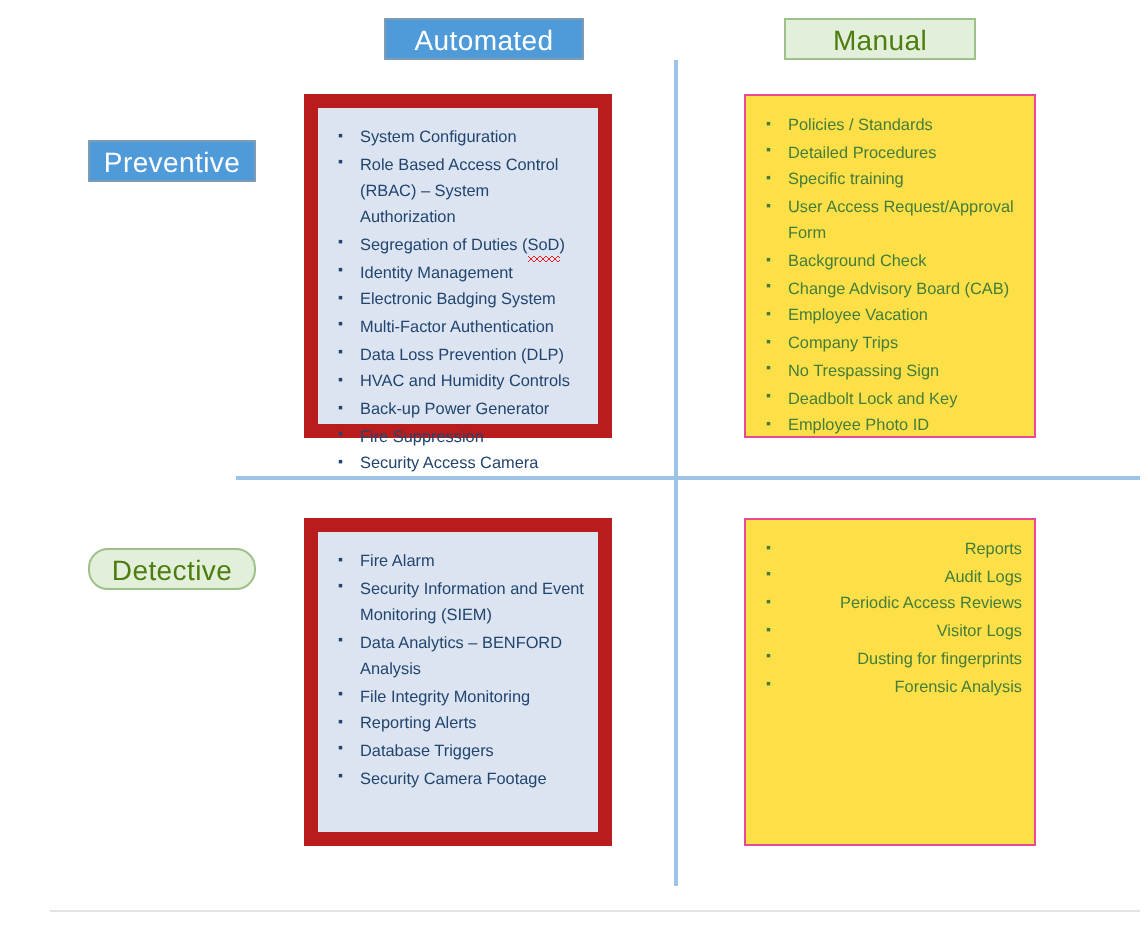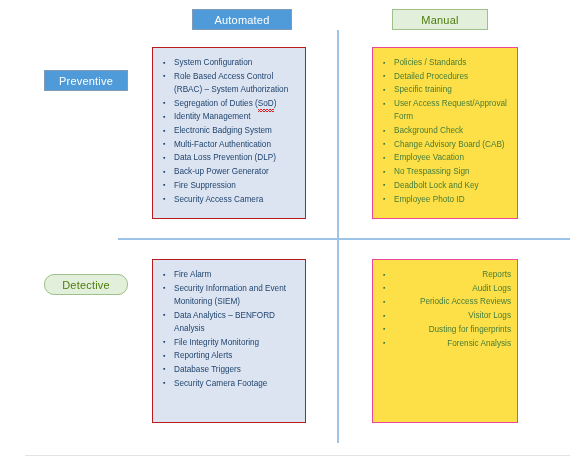--- a/index.html
+++ b/index.html
@@ -47,21 +47,21 @@
     background: #e3e3e3;
   }
 
   
   .hdr {
     position: absolute;
     box-sizing: border-box;
     display: flex;
     align-items: center;
     justify-content: center;
-    font-size: 11px;
+    font-size: 14px;
     letter-spacing: 0.2px;
     white-space: nowrap;
   }
   .hdr-blue {
     background: #4f9bd9;
     border: 1px solid #7f9bb5;
     color: #ffffff;
   }
   .hdr-green {
     background: #e2efda;
@@ -75,21 +75,21 @@
   #lbl-detective { left: 44px;  top: 274px;width: 84px;  height: 21px; border-radius: 10px; }
 
   
   .qbox {
     position: absolute;
     box-sizing: border-box;
     padding: 8px 6px 6px 8px;
   }
   .qbox-blue {
     background: #dce4f2;
-    border: 1px solid #b91c1c;
+    border: 7px solid #b91c1c;
   }
   .qbox-green {
     background: #fde047;
     border: 1px solid #ec4899;
   }
 
   #box-prev-auto { left: 152px; top: 47px;  width: 154px; height: 172px; }
   #box-prev-man  { left: 372px; top: 47px;  width: 146px; height: 172px; }
   #box-det-auto  { left: 152px; top: 259px; width: 154px; height: 164px; }
   #box-det-man   { left: 372px; top: 259px; width: 146px; height: 164px; text-align: right; }
@@ -156,35 +156,37 @@
 
   <div class="qbox qbox-blue" id="box-prev-auto">
     <ul class="items blue-text">
         <li>System Configuration</li>
         <li>Role Based Access Control (RBAC) – System Authorization</li>
         <li>Segregation of Duties (<span class="squiggle">SoD</span>)</li>
         <li>Identity Management</li>
         <li>Electronic Badging System</li>
         <li>Multi-Factor Authentication</li>
         <li>Data Loss Prevention (DLP)</li>
+        <li>HVAC and Humidity Controls</li>
         <li>Back-up Power Generator</li>
         <li>Fire Suppression</li>
         <li>Security Access Camera</li>
       </ul>
   </div>
 
   <div class="qbox qbox-green" id="box-prev-man">
     <ul class="items green-text">
         <li>Policies / Standards</li>
         <li>Detailed Procedures</li>
         <li>Specific training</li>
         <li>User Access Request/Approval Form</li>
         <li>Background Check</li>
         <li>Change Advisory Board (CAB)</li>
         <li>Employee Vacation</li>
+        <li>Company Trips</li>
         <li>No Trespassing Sign</li>
         <li>Deadbolt Lock and Key</li>
         <li>Employee Photo ID</li>
       </ul>
   </div>
 
   <div class="qbox qbox-blue" id="box-det-auto">
     <ul class="items blue-text">
         <li>Fire Alarm</li>
         <li>Security Information and Event Monitoring (SIEM)</li>

